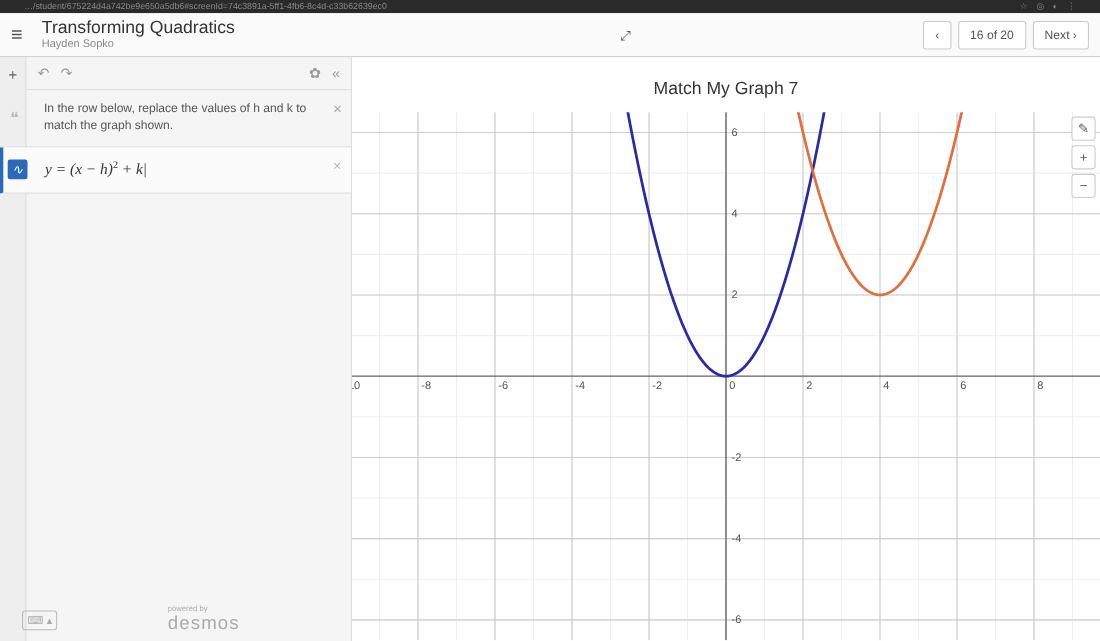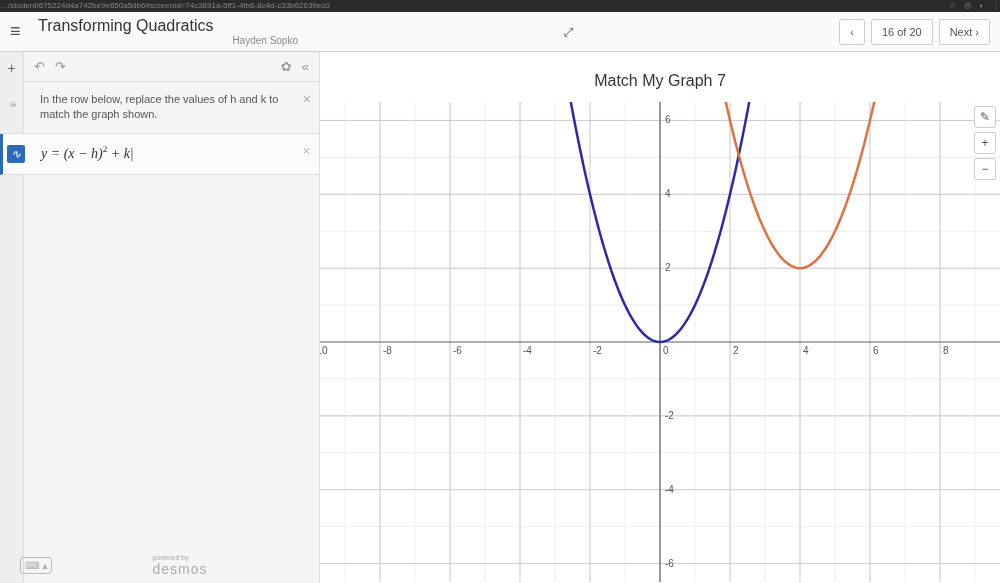--- a/index.html
+++ b/index.html
@@ -1,26 +1,26 @@
 <!DOCTYPE html>
 <html><head>
   <meta charset="utf-8">
   <style>
     * { box-sizing: border-box; margin: 0; padding: 0; }
     html, body { width: 1000px; height: 583px; overflow: hidden; font-family: -apple-system, Helvetica, Arial, sans-serif; background: #e8e8e8; }
     
-    .browser-bar { height: 12px; background: #2a2a2a; color: #888; font-size: 8px; padding: 1px 0; display: flex; justify-content: space-between; }
+    .browser-bar { height: 12px; background: #2a2a2a; color: #888; font-size: 8px; padding: 1px 22px; display: flex; justify-content: space-between; }
     .browser-url { white-space: nowrap; overflow: hidden; }
     .browser-icons { display: flex; gap: 8px; }
     
     .header-bar { display: flex; align-items: center; height: 40px; background: #fafafa; border-bottom: 1px solid #ccc; padding: 0 10px; }
     .hamburger { font-size: 18px; color: #555; width: 24px; cursor: pointer; }
     .header-title-block { flex: 0 0 260px; margin-left: 4px; }
     .header-title { font-size: 16px; color: #333; }
-    .header-sub { font-size: 10px; color: #888; text-align: right; }
+    .header-sub { font-size: 10px; color: #888; }
     .header-center { flex: 1; text-align: center; font-size: 12px; color: #555; }
     .header-right { display: flex; gap: 6px; }
     .btn { background: #fff; border: 1px solid #ccc; border-radius: 3px; height: 26px; padding: 0 10px; font-size: 11px; color: #555; display: flex; align-items: center; cursor: pointer; }
     
     .main { display: flex; height: calc(100% - 52px); position: relative; }
     
     .sidebar { width: 320px; background: #f5f5f5; border-right: 1px solid #ddd; display: flex; flex-direction: column; position: relative; }
     .left-gutter { width: 24px; position: absolute; left: 0; top: 0; bottom: 0; background: #eee; border-right: 1px solid #ddd; display: flex; flex-direction: column; align-items: center; padding-top: 8px; }
     .gutter-btn { width: 18px; height: 18px; font-size: 14px; color: #666; text-align: center; cursor: pointer; }
     
@@ -111,21 +111,21 @@
       <span id="formula-slot">y = (x − h)<span class="sup">2</span> + k|</span>
       <span class="exp-close">×</span>
     </div>
     <div class="side-footer">
       <div class="kbd-btn">
         <span>⌨</span>
         <span>▴</span>
       </div>
       <div>
         <div style="font-size:7px">powered by</div>
-        <div style="font-size:14px;letter-spacing:1px">desmos</div>
+        <div style="font-size:17px;letter-spacing:1px">desmos</div>
       </div>
     </div>
   </div>
 
   <div class="graph-area">
     <div class="graph-title">Match My Graph 7</div>
     <svg class="plot" id="plot">
         <line class="grid-minor" x1="0" y1="0" x2="0" y2="480"></line>
         <line class="grid-minor" x1="35" y1="0" x2="35" y2="480"></line>
         <line class="grid-minor" x1="70" y1="0" x2="70" y2="480"></line>

